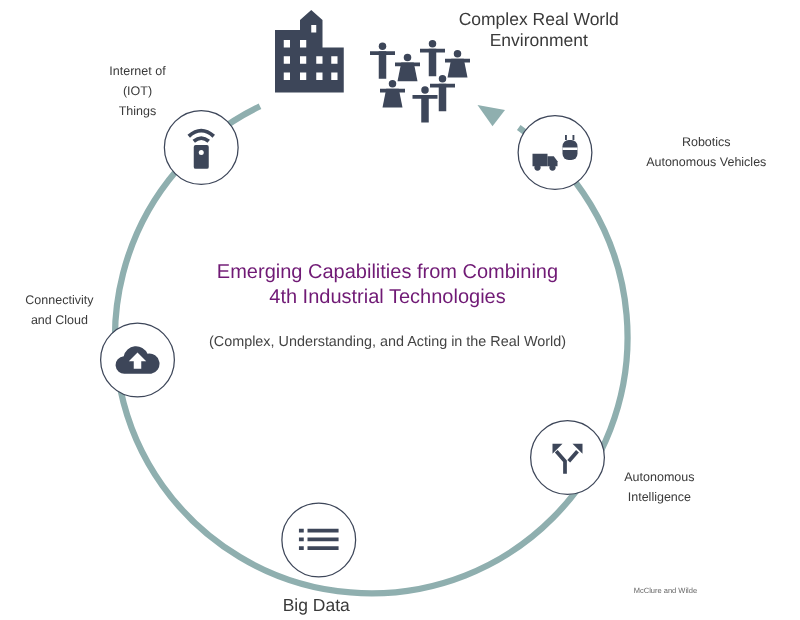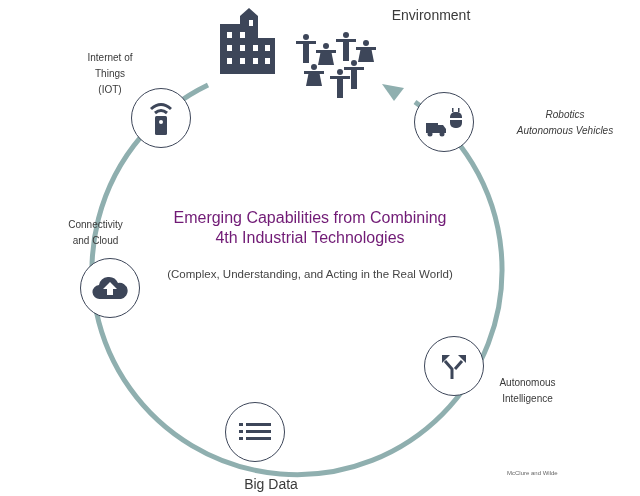--- a/index.html
+++ b/index.html
@@ -59,38 +59,39 @@
       <polygon points="13,41 23,41 26,56 10,56"></polygon>
     <circle cx="44" cy="42" r="3"></circle>
       <rect x="34" y="46" width="20" height="3"></rect>
       <rect x="41" y="46" width="6" height="22"></rect>
     <circle cx="58" cy="33" r="3"></circle>
       <rect x="48" y="37" width="20" height="3"></rect>
       <rect x="55" y="37" width="6" height="22"></rect>
   </g>
 </svg>
 <div class="label" style="left:346px;top:7px;width:170px;font-size:14px;line-height:17px;">
+  <div>Complex Real World</div>
   <div>Environment</div>
 </div>
 
 <div class="label" style="left:55px;top:50px;width:110px;">
   <div>Internet of</div>
+  <div>(IOT)</div>
   <div>Things</div>
-  <div>(IOT)</div>
 </div>
 <div class="node" style="left:131px;top:88px;">
   <svg width="26" height="36">
     <path d="M3 9 Q13 0 23 9" fill="none" stroke="#3d4659" stroke-width="3"></path>
     <path d="M7 13 Q13 8 19 13" fill="none" stroke="#3d4659" stroke-width="3"></path>
     <rect x="7" y="16" width="12" height="19" rx="1.5" fill="#3d4659"></rect>
     <circle cx="13" cy="22" r="2" fill="#fff"></circle>
   </svg>
 </div>
 
-<div class="label" style="left:0px;top:217px;width:95px;margin-left:48px;">
+<div class="label" style="left:0px;top:233px;width:95px;">
   <div>Connectivity</div>
   <div>and Cloud</div>
 </div>
 <div class="node" style="left:80px;top:258px;">
   <svg width="36" height="24">
     <path d="M8 23 A7 7 0 0 1 7 9 A10 10 0 0 1 26 7 A8 8 0 0 1 29 23 Z" fill="#3d4659"></path>
     <polygon points="18,6 25,13 21,13 21,19 15,19 15,13 11,13" fill="#fff"></polygon>
   </svg>
 </div>
 
@@ -99,21 +100,21 @@
     <g fill="#3d4659">
       <rect x="0" y="1" width="4" height="3"></rect>
         <rect x="7" y="1" width="25" height="3"></rect>
       <rect x="0" y="8" width="4" height="3"></rect>
         <rect x="7" y="8" width="25" height="3"></rect>
       <rect x="0" y="15" width="4" height="3"></rect>
         <rect x="7" y="15" width="25" height="3"></rect>
     </g>
   </svg>
 </div>
-<div class="label" style="left:226px;top:476px;width:90px;font-size:14px;">
+<div class="label" style="left:208px;top:476px;width:90px;font-size:14px;">
   <div>Big Data</div>
 </div>
 
 <div class="node" style="left:424px;top:336px;">
   <svg width="26" height="28">
     <path d="M11 27 V17 L4 9" fill="none" stroke="#3d4659" stroke-width="3"></path>
     <path d="M14 17 L21 9" fill="none" stroke="#3d4659" stroke-width="3"></path>
     <polygon points="1,3 9,3 1,11" fill="#3d4659"></polygon>
     <polygon points="25,3 17,3 25,11" fill="#3d4659"></polygon>
   </svg>
@@ -130,21 +131,21 @@
         <polygon points="14,20 19,20 22,24 22,28 14,28"></polygon>
       <circle cx="6" cy="29" r="2.5"></circle>
         <circle cx="18" cy="29" r="2.5"></circle>
       <rect x="26" y="7" width="12" height="16" rx="5"></rect>
       <rect x="28" y="3" width="1.5" height="4"></rect>
         <rect x="34" y="3" width="1.5" height="4"></rect>
     </g>
     <rect x="26" y="13" width="12" height="2" fill="#fff"></rect>
   </svg>
 </div>
-<div class="label" style="left:490px;top:107px;width:150px;font-style:italic;">
+<div class="label" style="left:490px;top:107px;width:150px;">
   <div>Robotics</div>
   <div>Autonomous Vehicles</div>
 </div>
 
 <div class="center-title">
   <div>Emerging Capabilities from Combining</div>
   <div>4th Industrial Technologies</div>
 </div>
 <div class="center-sub">(Complex, Understanding, and Acting in the Real World)</div>
 

